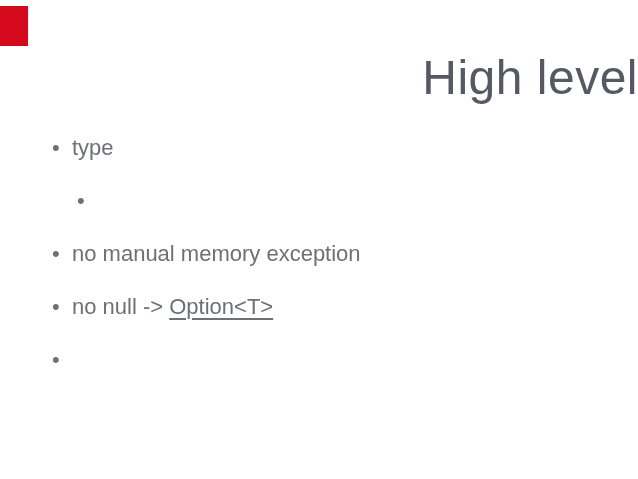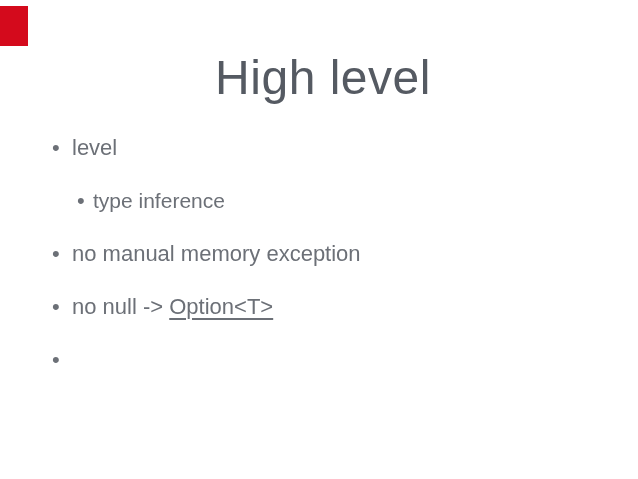--- a/index.html
+++ b/index.html
@@ -24,21 +24,21 @@
     background: var(--marker-color, #d40a1c);
   }
   .title {
     position: absolute;
     left: 0;
     right: 0;
     top: 48px;
     margin: 0;
     height: 60px;
     line-height: 60px;
-    text-align: center;
+    text-align: right;
     font-size: 48px;
     font-weight: 300;
     letter-spacing: 0.5px;
     color: var(--title-color, #555a62);
     padding-left: 8px;
   }
   .bullets {
     position: absolute;
     left: 52px;
     top: 136px;
@@ -81,25 +81,24 @@
 </style>
 </head>
 <body>
 
 <div class="slide">
   <div class="red-marker"></div>
   <h1 class="title">High level</h1>
   <ul class="bullets">
       <li class="bullet-row lvl1">
         <span class="dot">•</span>
-        <span class="bullet-text"><span class="seg">level</span></span>
+        <span class="bullet-text"><span class="seg">type</span></span>
       </li>
       <li class="bullet-row lvl2">
         <span class="dot">•</span>
-        <span class="bullet-text"><span class="seg">type inference</span></span>
       </li>
       <li class="bullet-row lvl1">
         <span class="dot">•</span>
         <span class="bullet-text"><span class="seg">no manual memory exception</span></span>
       </li>
       <li class="bullet-row lvl1">
         <span class="dot">•</span>
         <span class="bullet-text"><span class="seg">no null -&gt; </span><span class="seg seg-link">Option&lt;T&gt;</span></span>
       </li>
       <li class="bullet-row lvl1">

